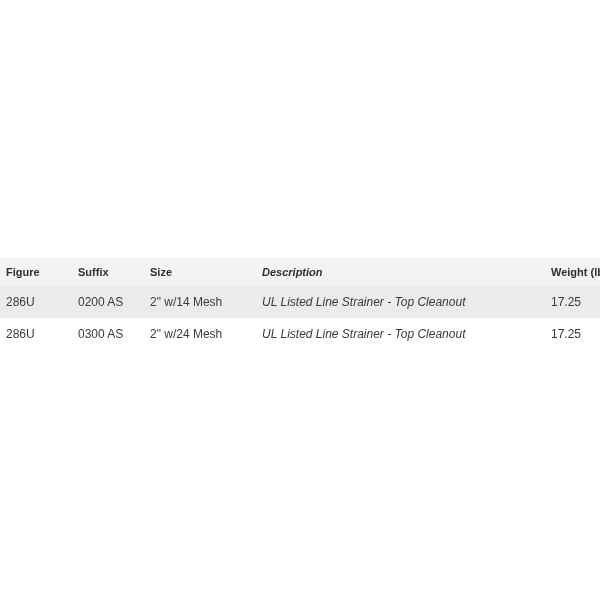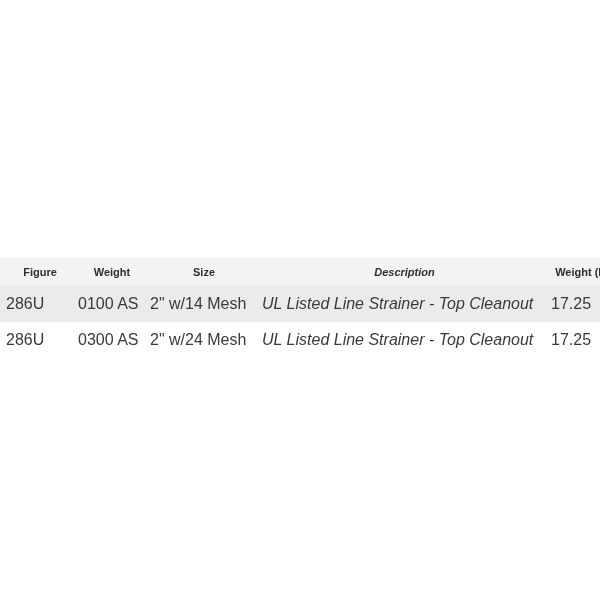--- a/index.html
+++ b/index.html
@@ -28,30 +28,30 @@
   table.product-table {
     width: 600px;
     border-collapse: collapse;
     table-layout: fixed;
     font-size: 11px;
   }
   table.product-table thead tr {
     background: #f4f2f2;
   }
   table.product-table thead th {
-    text-align: center;
+    text-align: left;
     font-weight: bold;
     font-size: 11px;
     color: #2f2f2f;
     padding: 8px 4px 8px 0;
     border: none;
     white-space: nowrap;
   }
   table.product-table tbody td {
-    font-size: 16px;
+    font-size: 12px;
     color: #3a3a3a;
     padding: 9px 4px 9px 0;
     border: none;
     white-space: nowrap;
     overflow: hidden;
     text-overflow: ellipsis;
   }
   table.product-table tbody tr.row-odd {
     background: #eceaea;
   }
@@ -68,30 +68,30 @@
 </head>
 <body>
 
 <div class="page">
 
   <div class="product-table-wrap">
     <table class="product-table">
       <thead>
         <tr>
           <th class="col-figure">Figure</th>
-          <th class="col-suffix">Weight</th>
+          <th class="col-suffix">Suffix</th>
           <th class="col-size">Size</th>
           <th class="col-description">Description</th>
           <th class="col-weight">Weight (lbs)</th>
         </tr>
       </thead>
       <tbody>
         <tr class="row-odd">
           <td class="col-figure">286U</td>
-          <td class="col-suffix">0100 AS</td>
+          <td class="col-suffix">0200 AS</td>
           <td class="col-size">2" w/14 Mesh</td>
           <td class="col-description">UL Listed Line Strainer - Top Cleanout</td>
           <td class="col-weight">17.25</td>
         </tr>
         <tr class="row-even">
           <td class="col-figure">286U</td>
           <td class="col-suffix">0300 AS</td>
           <td class="col-size">2" w/24 Mesh</td>
           <td class="col-description">UL Listed Line Strainer - Top Cleanout</td>
           <td class="col-weight">17.25</td>

